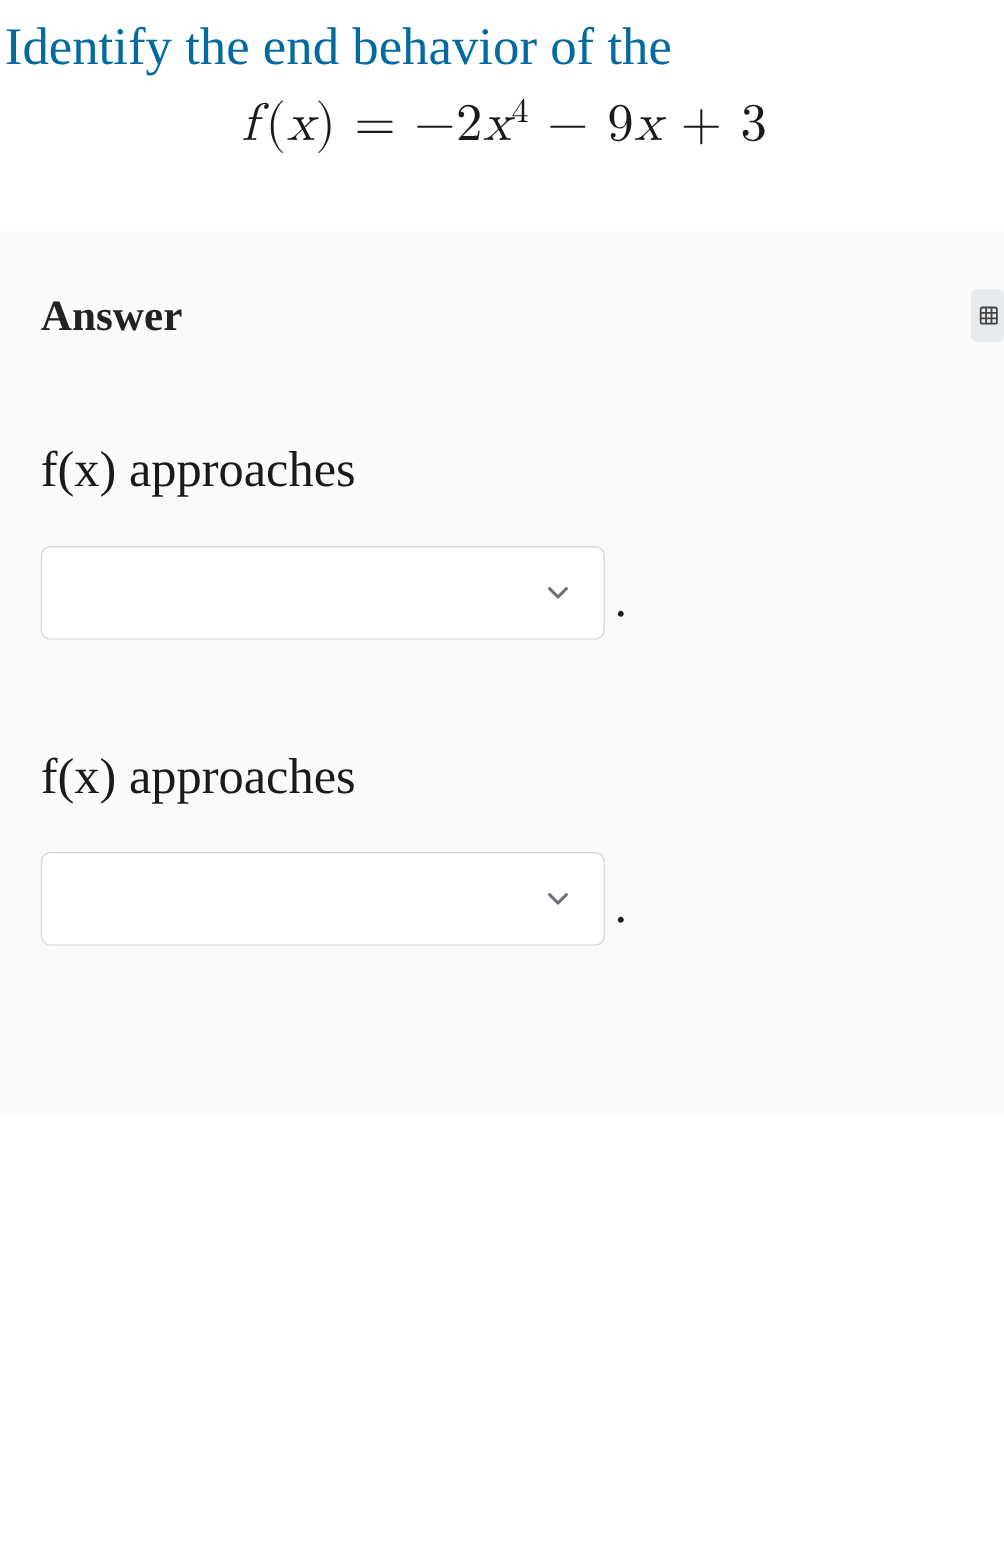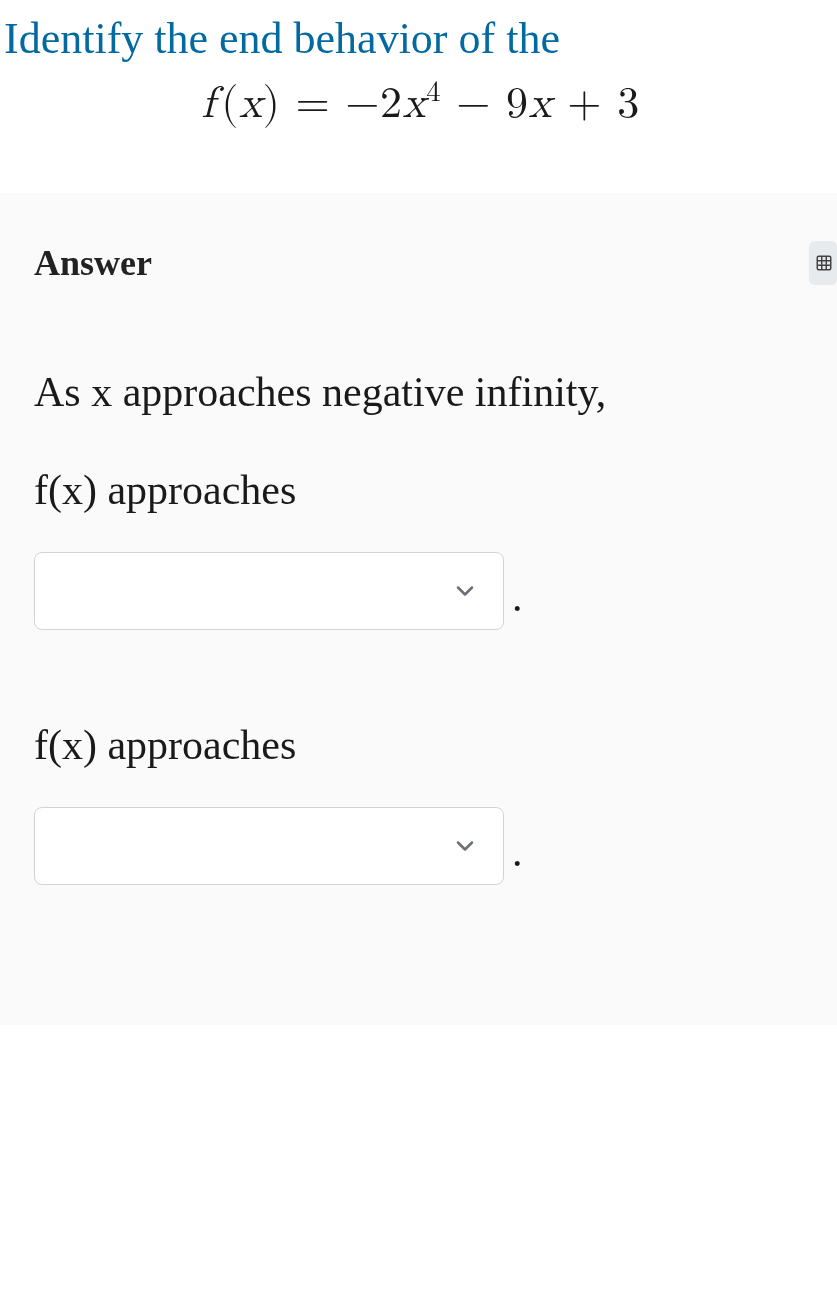--- a/index.html
+++ b/index.html
@@ -124,21 +124,20 @@
         <rect x="3" y="3" width="18" height="18" rx="2"></rect>
         <line x1="3" y1="9" x2="21" y2="9"></line>
         <line x1="3" y1="15" x2="21" y2="15"></line>
         <line x1="9" y1="3" x2="9" y2="21"></line>
         <line x1="15" y1="3" x2="15" y2="21"></line>
       </svg>
     </div>
   </div>
 
   <div class="prompt-block">
-    <div class="prompt-text">As x approaches negative infinity,</div>
     <div class="prompt-text">f(x) approaches</div>
     <div class="select-row">
       <div class="select-box">
         <span class="select-value"></span>
         <svg class="chevron" viewBox="0 0 24 24">
           <polyline points="6 9 12 15 18 9"></polyline>
         </svg>
       </div>
       <div class="period">.</div>
     </div>

